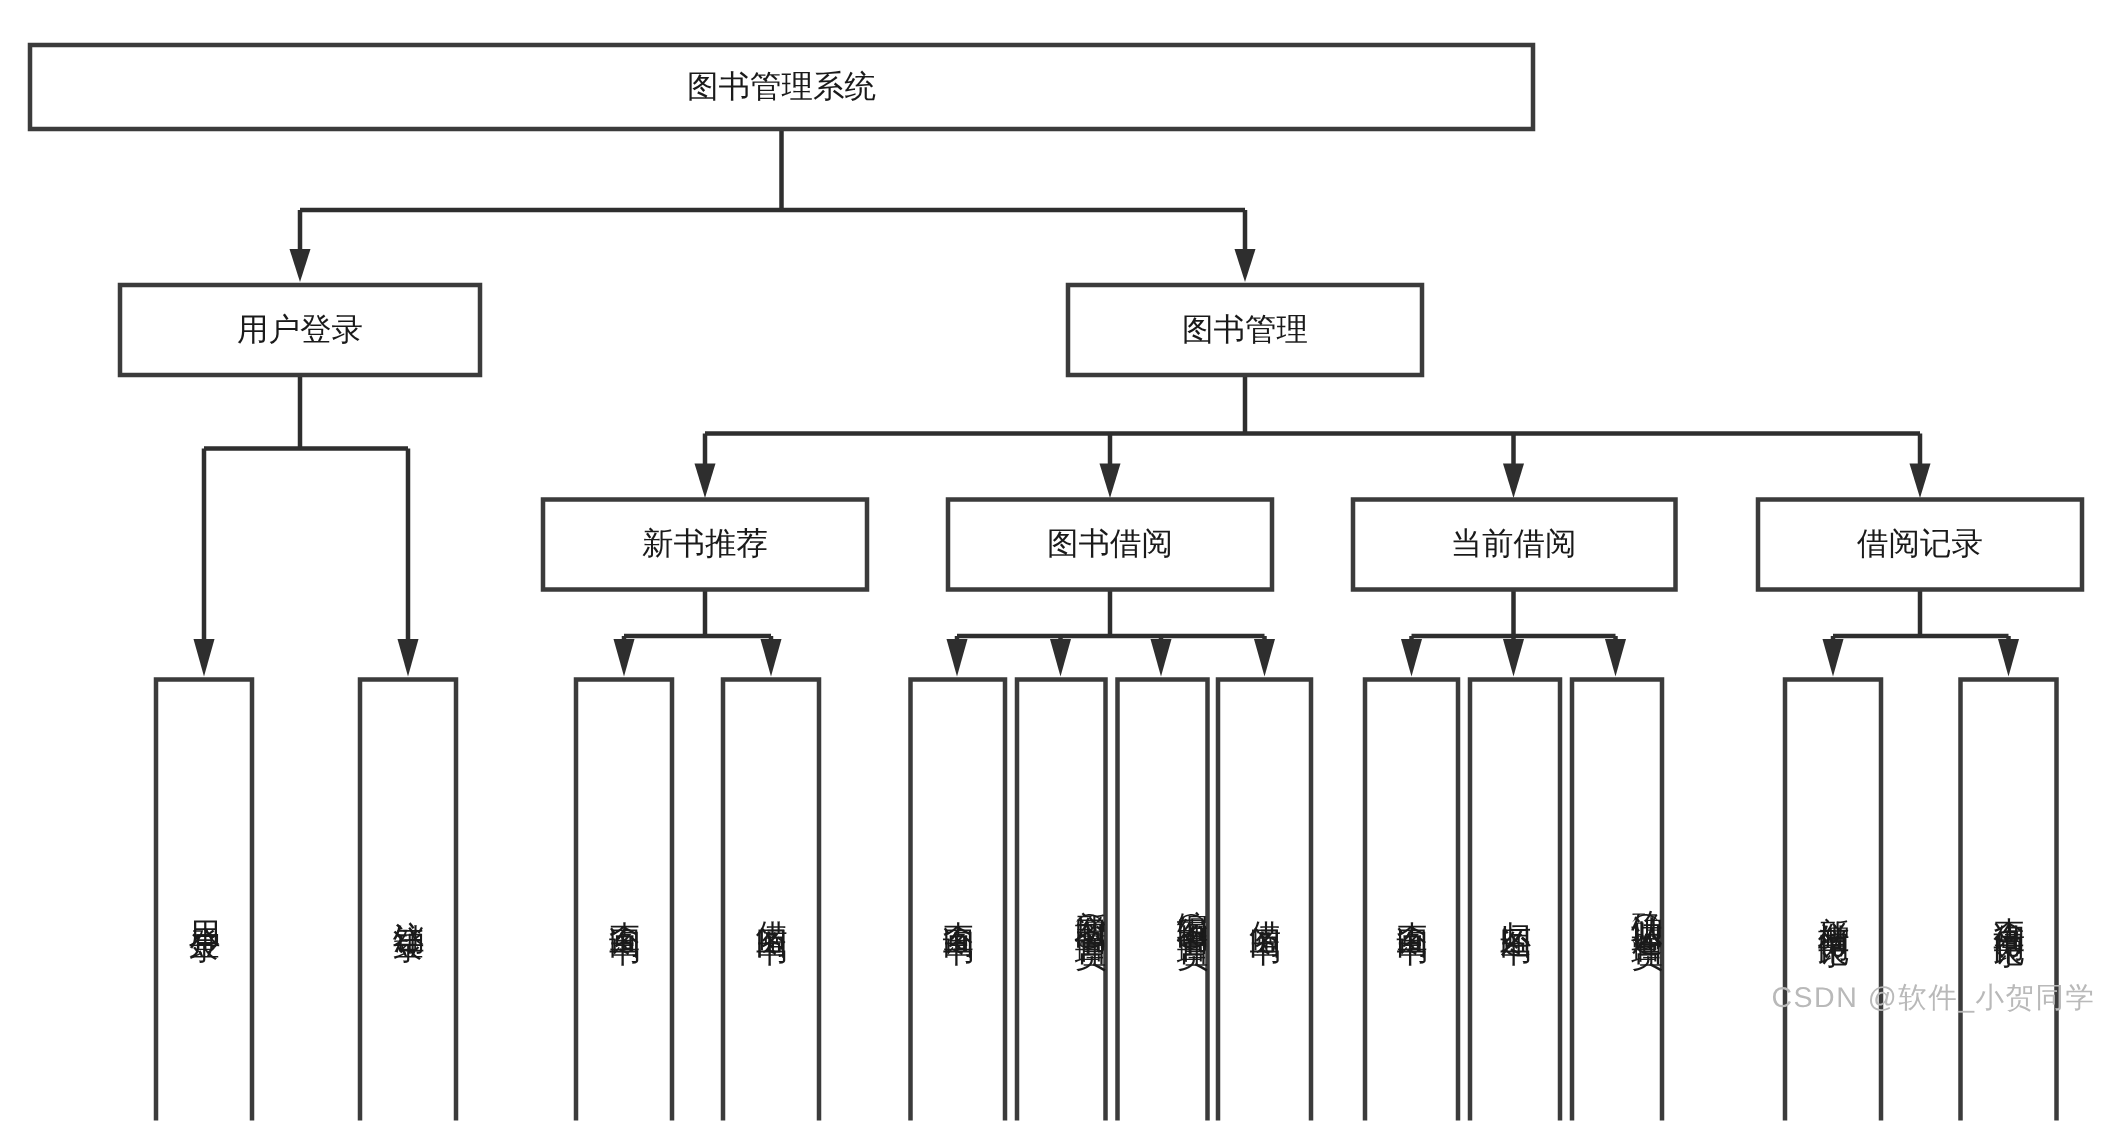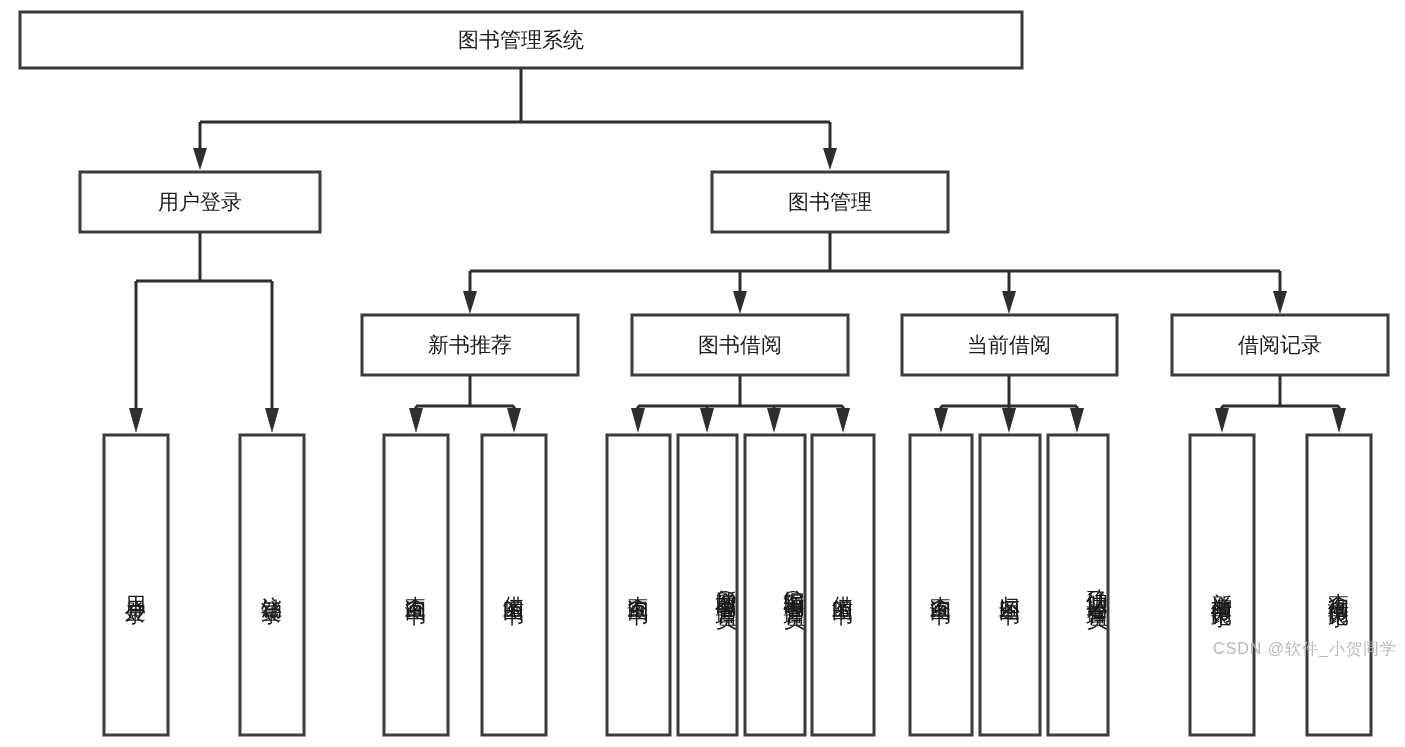--- a/index.html
+++ b/index.html
@@ -11,20 +11,21 @@
     width: 1405px;
     height: 747px;
     font-family: "Liberation Sans", "DejaVu Sans", sans-serif;
     overflow: hidden;
   }
   #diagram-root {
     position: relative;
     width: 1405px;
     height: 664px;
     background: #ffffff;
+    margin-top: 18px;
   }
   svg.diagram-canvas {
     position: absolute;
     left: 0;
     top: 0;
     width: 1405px;
     height: 747px;
   }
   .node-box {
     fill: #ffffff;
@@ -60,21 +61,21 @@
     display: flex;
     align-items: center;
     justify-content: center;
     pointer-events: none;
   }
   .watermark {
     position: absolute;
     right: 8px;
     bottom: 4px;
     font-family: "Liberation Sans", "DejaVu Sans", sans-serif;
-    font-size: 16px;
+    font-size: 19px;
     color: #b9b9b9;
     letter-spacing: 1px;
     white-space: nowrap;
   }
 </style>
 </head>
 <body>
 
 <div id="diagram-root">
 

